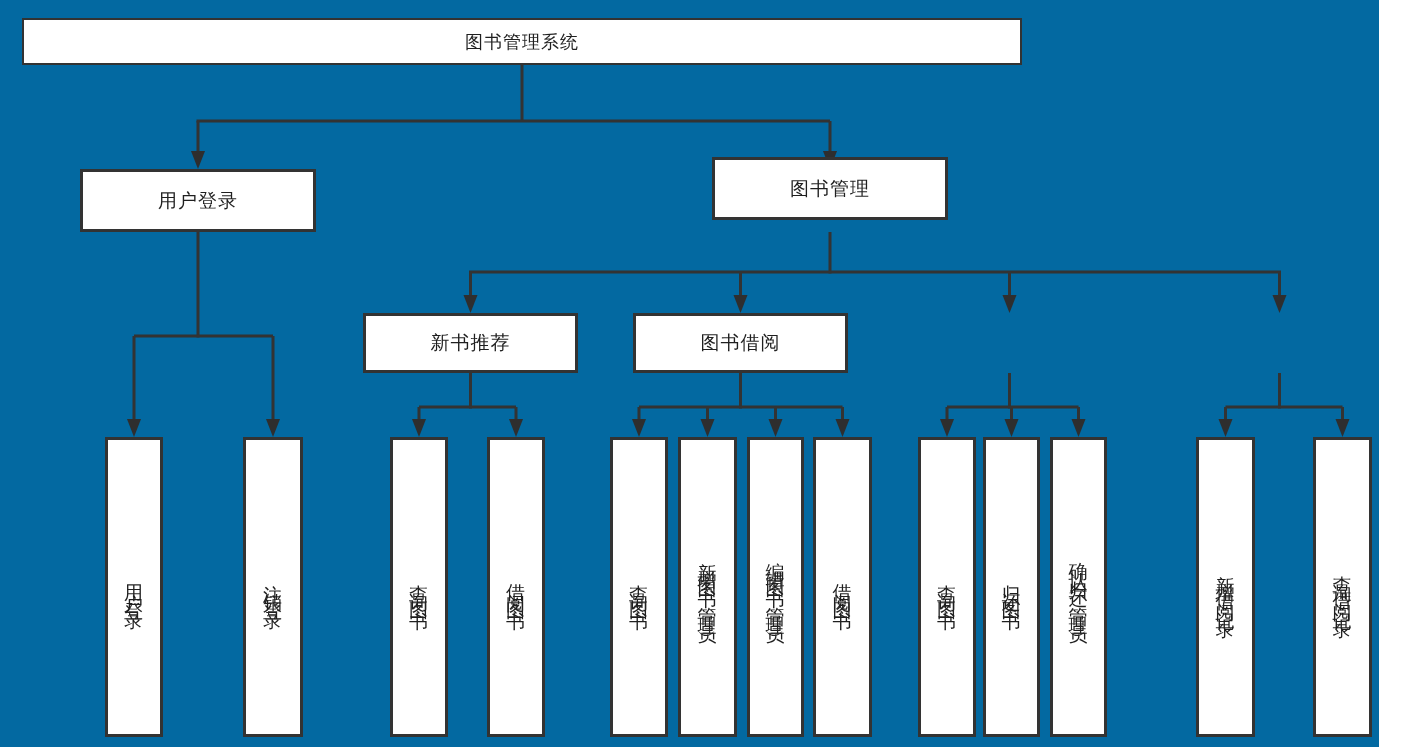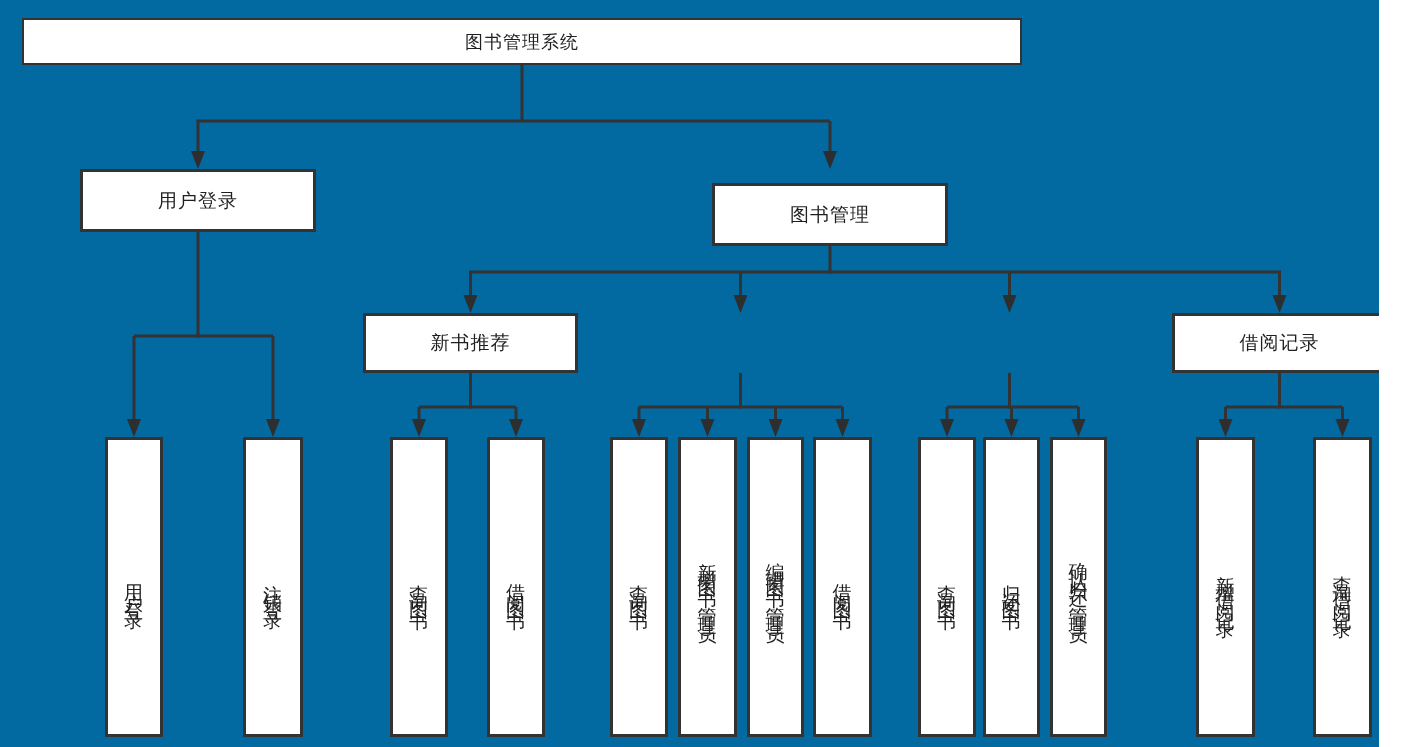--- a/index.html
+++ b/index.html
@@ -150,29 +150,29 @@
     </g>
   </svg>
 
   <div class="node node-root" style="left:22px; top:18px; width:1000px; height:47px;">
     <span>图书管理系统</span>
   </div>
 
   <div class="node node-h" style="left:80px; top:169px; width:236px; height:63px;">
     <span>用户登录</span>
   </div>
-  <div class="node node-h" style="left:712px; top:183px; width:236px; height:63px;">
+  <div class="node node-h" style="left:712px; top:157px; width:236px; height:63px;">
     <span>图书管理</span>
   </div>
 
   <div class="node node-h" style="left:363px; top:313px; width:215px; height:60px;">
     <span>新书推荐</span>
   </div>
-  <div class="node node-h" style="left:1172px; top:313px; width:215px; height:60px;">
-    <span>借阅记录</span>
+  <div class="node node-h" style="left:633px; top:313px; width:215px; height:60px;">
+    <span>图书借阅</span>
   </div>
 
   <div class="node node-leaf" style="left:105px; top:437px; width:58px; height:300px;">
     <span class="leaf-label">用户登录</span>
   </div>
   <div class="node node-leaf" style="left:243px; top:437px; width:60px; height:300px;">
     <span class="leaf-label">注销登录</span>
   </div>
 
   <div class="node node-leaf" style="left:390px; top:437px; width:58px; height:300px;">

